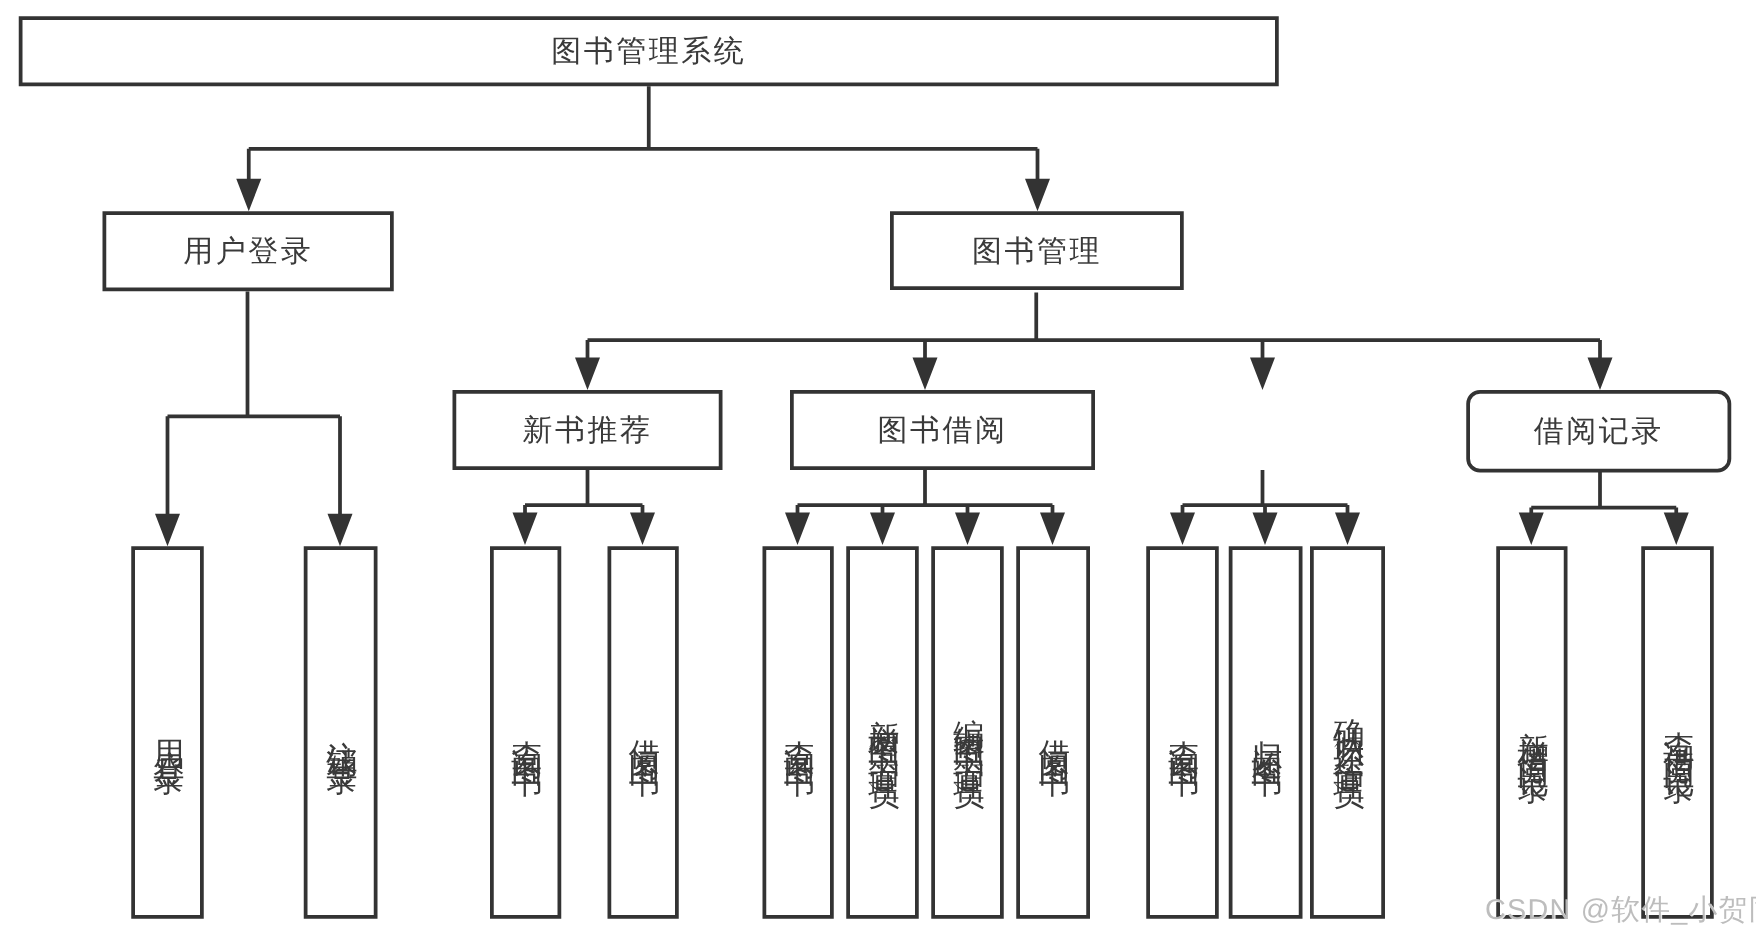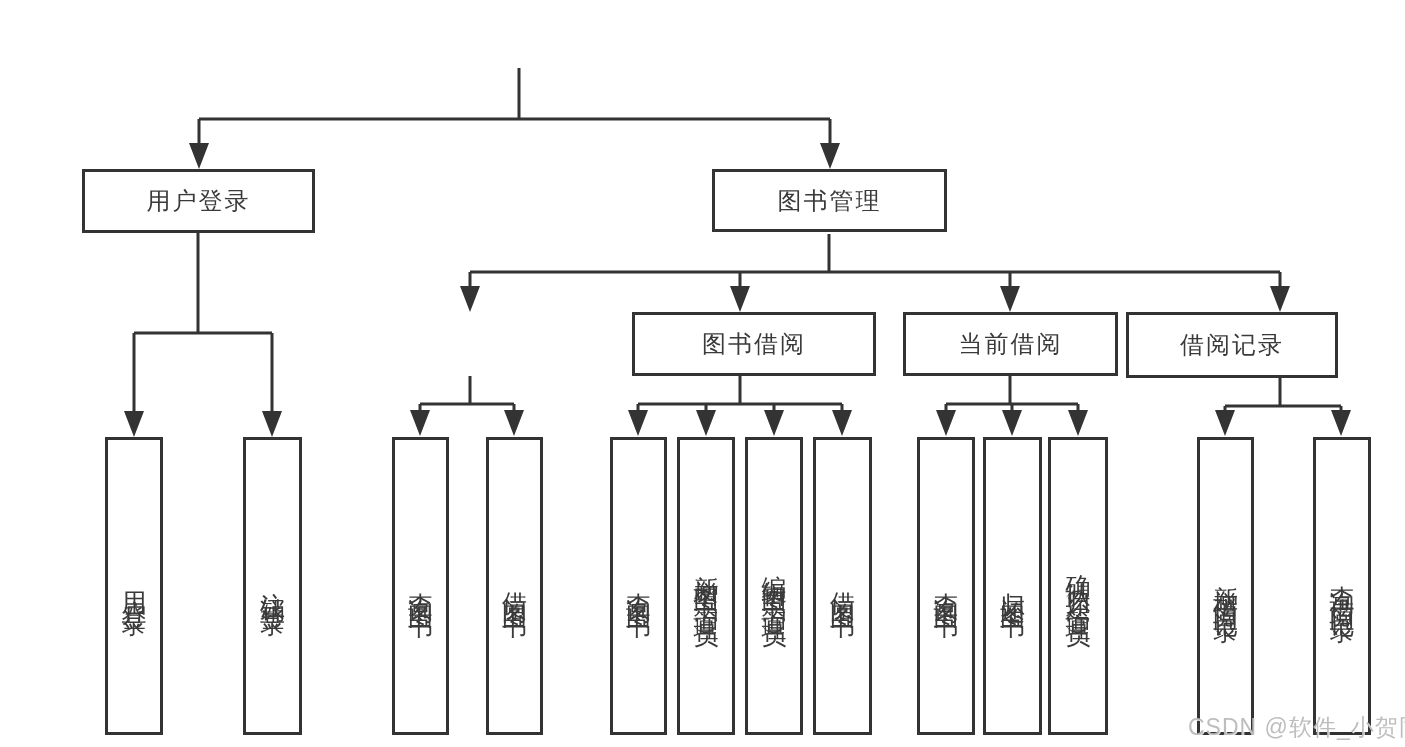--- a/index.html
+++ b/index.html
@@ -67,27 +67,28 @@
              M1280 376 V406 M1225 406 H1341 M1225 406 V412 M1341 406 V412"></path>
     <path fill="#333333" stroke="none" d="M189 143 H209 L199 169 Z M820 143 H840 L830 169 Z
              M124 411 H144 L134 437 Z M262 411 H282 L272 437 Z
              M460 286 H480 L470 312 Z M730 286 H750 L740 312 Z M1000 286 H1020 L1010 312 Z M1270 286 H1290 L1280 312 Z
              M410 410 H430 L420 436 Z M504 410 H524 L514 436 Z
              M628 410 H648 L638 436 Z M696 410 H716 L706 436 Z M764 410 H784 L774 436 Z M832 410 H852 L842 436 Z
              M936 410 H956 L946 436 Z M1002 410 H1022 L1012 436 Z M1068 410 H1088 L1078 436 Z
              M1215 410 H1235 L1225 436 Z M1331 410 H1351 L1341 436 Z"></path>
   </svg>
 
+  <div class="box hbox" style="left:15px; top:13px; width:1008px; height:56px;">图书管理系统</div>
 
   <div class="box hbox" style="left:82px; top:169px; width:233px; height:64px;">用户登录</div>
   <div class="box hbox" style="left:712px; top:169px; width:235px; height:63px;">图书管理</div>
 
+  <div class="box hbox" style="left:362px; top:312px; width:216px; height:64px;">新书推荐</div>
   <div class="box hbox" style="left:632px; top:312px; width:244px; height:64px;">图书借阅</div>
-  <div class="box hbox" style="left:903px; top:312px; width:215px; height:64px;">当前借阅</div>
-  <div class="box hbox" style="left:1126px; top:312px; width:212px; height:66px;">借阅记录</div>
+  <div class="box hbox" style="left:1173px; top:312px; width:212px; height:66px;border-radius:11px;">借阅记录</div>
 
   <div class="box vbox" style="left:105px; top:437px; width:58px; height:298px;">用户登录</div>
   <div class="box vbox" style="left:243px; top:437px; width:59px; height:298px;">注销登录</div>
 
   <div class="box vbox" style="left:392px; top:437px; width:57px; height:298px;">查询图书</div>
   <div class="box vbox" style="left:486px; top:437px; width:57px; height:298px;">借阅图书</div>
 
   <div class="box vbox" style="left:610px; top:437px; width:57px; height:298px;">查询图书</div>
   <div class="box vbox" style="left:677px; top:437px; width:58px; height:298px;">新增图书（管理员）</div>
   <div class="box vbox" style="left:745px; top:437px; width:58px; height:298px;">编辑图书（管理员）</div>

